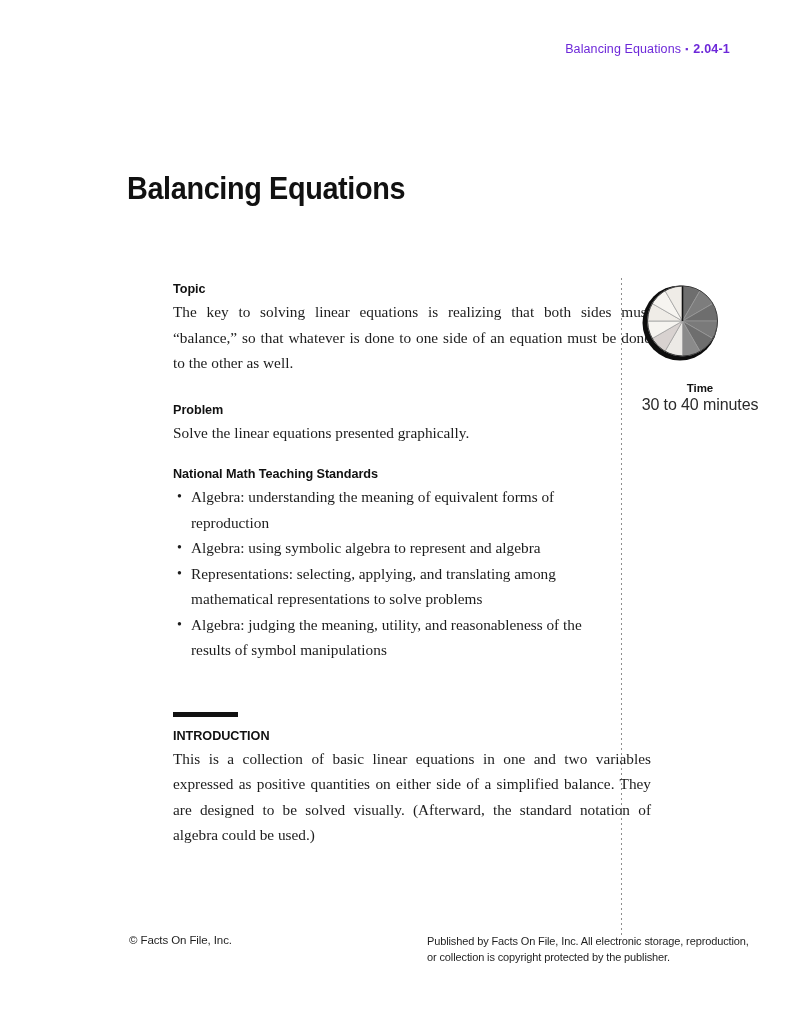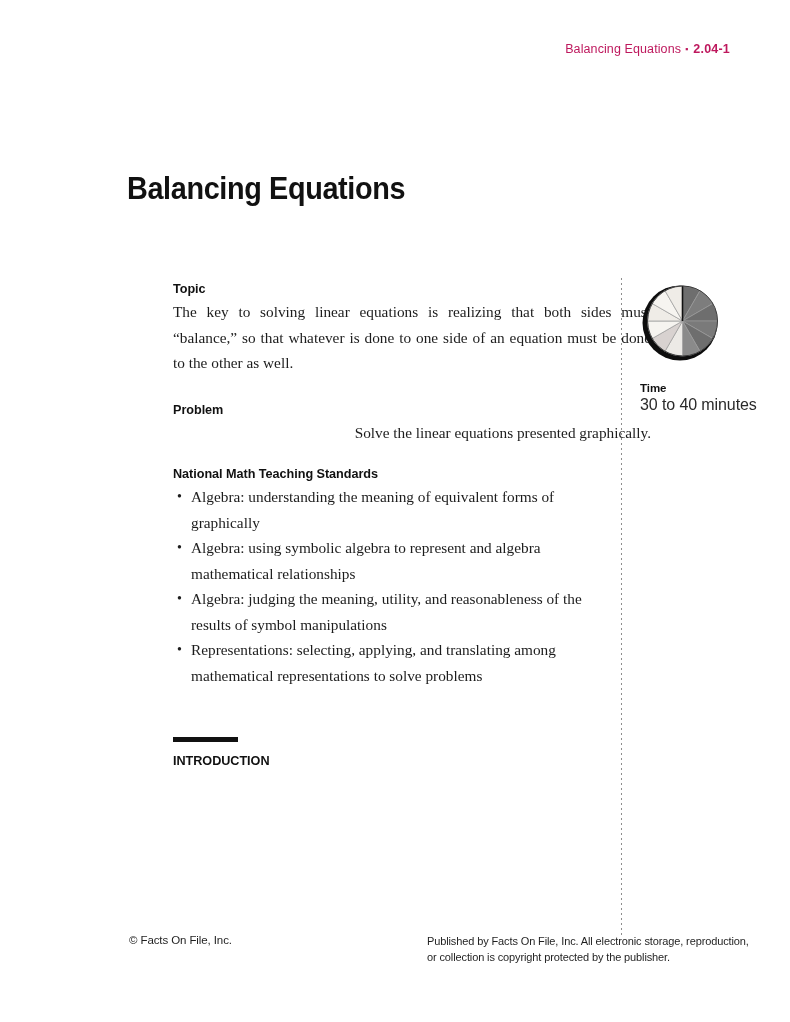--- a/index.html
+++ b/index.html
@@ -16,21 +16,21 @@
     overflow: hidden;
   }
 
   
   .running-head {
     position: absolute;
     top: 42px;
     right: 60px;
     font-family: "Liberation Sans", sans-serif;
     font-size: 12.5px;
-    color: #be185d;
+    color: #6d28d9;
     letter-spacing: .1px;
     white-space: nowrap;
   }
   .running-head .sq {
     display: inline-block;
     margin: 0 5px 0 4px;
     position: relative;
     top: -1px;
     font-size: 9px;
   }
@@ -76,21 +76,21 @@
 
   .para {
     font-family: Liberation Serif, serif;
     font-size: 15.3px;
     line-height: 25.5px;
     text-align: justify;
     text-justify: inter-word;
     margin: 0;
     color: #1c1c1c;
   }
-  .para.tight { text-align: right; }
+  .para.tight { text-align: left; }
 
   .gap-lg { height: 26px; }
   .gap-md { height: 21px; }
 
   
   .bullets {
     list-style: none;
     margin: 2px 0 0 0;
     padding: 0;
   }
@@ -131,20 +131,21 @@
     background-size: 1px 5px;
     background-repeat: repeat-y;
   }
 
   
   .sidebar {
     position: absolute;
     left: 640px;
     top: 283px;
     width: 120px;
+    text-align: center;
   }
   .pie-wrap {
     width: 80px;
     height: 80px;
     position: relative;
   }
   .pie-wrap svg { display: block; }
 
   .side-label {
     font-family: "Liberation Sans", sans-serif;
@@ -207,40 +208,40 @@
 
   <h2 class="h-sub">Problem</h2>
   <p class="para tight">Solve the linear equations presented graphically.</p>
 
   <div class="gap-md"></div>
 
   <h2 class="h-sub">National Math Teaching Standards</h2>
   <ul class="bullets">
     <li>
       <span>Algebra: understanding the meaning of equivalent forms of</span>
-      <span class="ln2">graphically</span>
+      <span class="ln2">reproduction</span>
     </li>
     <li>
       <span>Algebra: using symbolic algebra to represent and algebra</span>
-      <span class="ln2">mathematical relationships</span>
+    </li>
+    <li>
+      <span>Representations: selecting, applying, and translating among</span>
+      <span class="ln2">mathematical representations to solve problems</span>
     </li>
     <li>
       <span>Algebra: judging the meaning, utility, and reasonableness of the</span>
       <span class="ln2">results of symbol manipulations</span>
     </li>
-    <li>
-      <span>Representations: selecting, applying, and translating among</span>
-      <span class="ln2">mathematical representations to solve problems</span>
-    </li>
   </ul>
 
   <div style="height:49px"></div>
 
   <div class="rule-bar"></div>
   <h2 class="h-sub">INTRODUCTION</h2>
+  <p class="para">This is a collection of basic linear equations in one and two variables expressed as positive quantities on either side of a simplified balance. They are designed to be solved visually. (Afterward, the standard notation of algebra could be used.)</p>
 
 </div>
 
 <div class="sidebar">
   <div class="pie-wrap">
     <svg width="80" height="80" viewBox="0 0 80 80">
 
       <circle cx="40" cy="40" r="37.5" fill="#0d0d0d"></circle>
       <circle cx="42.5" cy="38" r="35" fill="#ffffff"></circle>
       <g transform="translate(42.5,38)" stroke="#9a9a9a" stroke-width="0.7">

